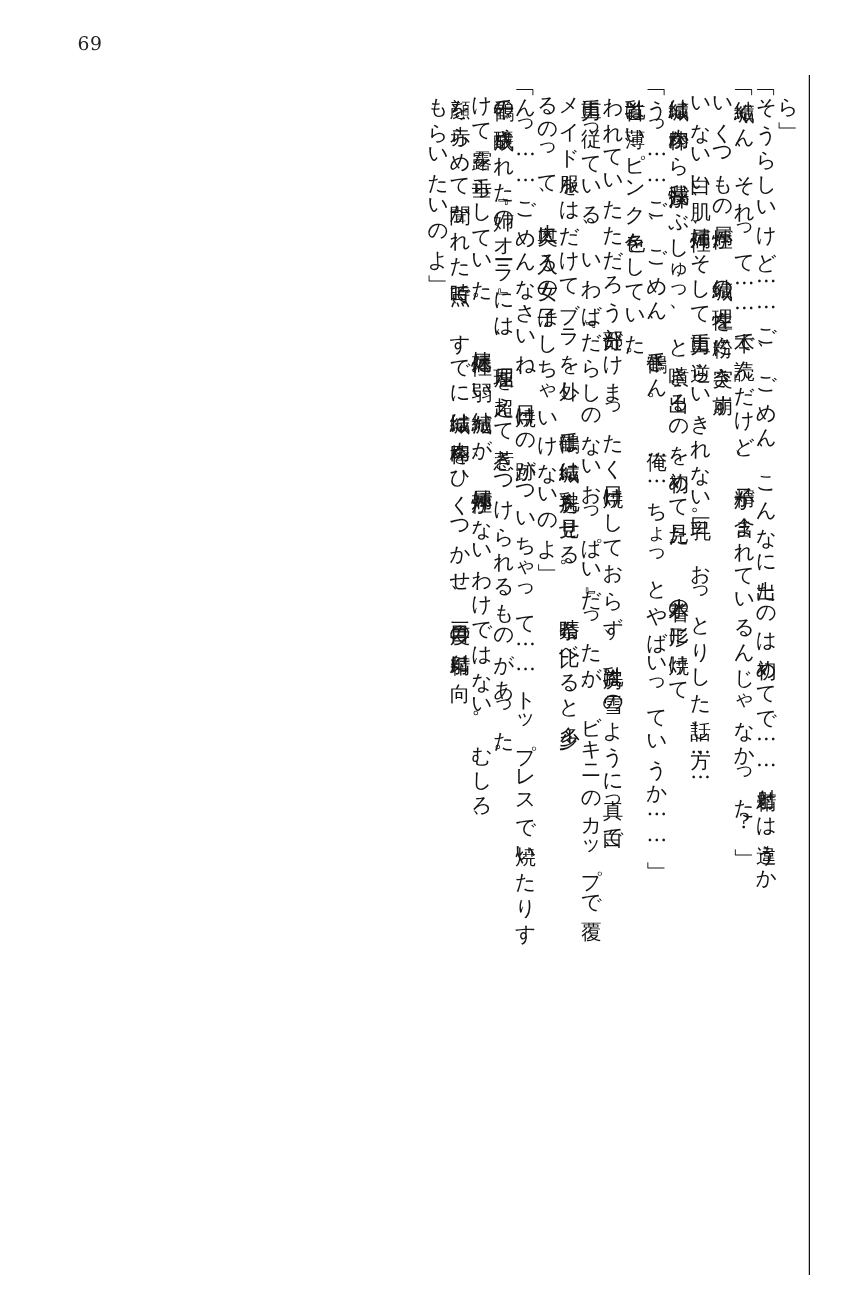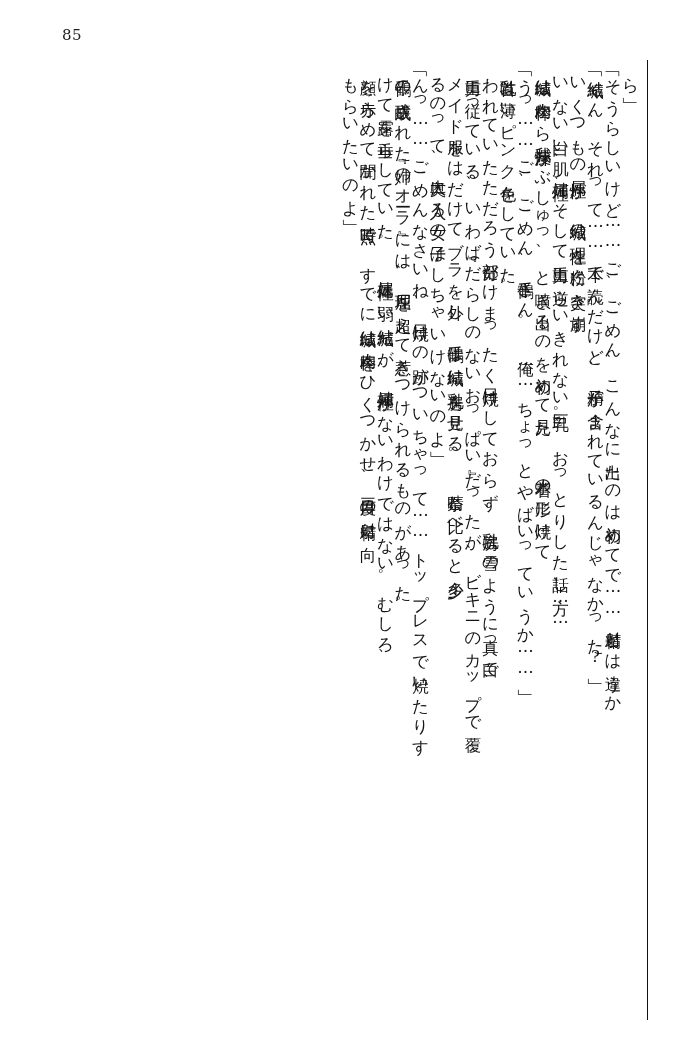--- a/index.html
+++ b/index.html
@@ -61,21 +61,21 @@
     white-space: pre-wrap;
     font-family: "DejaVu Serif", "Liberation Serif", serif;
     color: #141414;
   }
 </style>
 </head>
 <body>
 
 <div class="page">
 
-  <div class="page-number">85</div>
+  <div class="page-number">69</div>
 
   <div class="frame-line"></div>
 
   <div class="text-block">
     <div class="col">もらいたいのよ」</div>
     <div class="col">顔を赤らめて聞かれた時点で、すでに結城は肉棒をひくつかせ、三度目の射精に向</div>
     <div class="col">けて露を垂らしていた。　妹属性に弱い結城だが、姉属性がないわけではない。むしろ、</div>
     <div class="col">千鶴の醸成された『姉のオーラ』には、理屈を超えて惹きつけられるものがあった。</div>
     <div class="col">「んっ……ごめんなさいね、日焼けの跡がついちゃって……トップレスで焼いたりす</div>
     <div class="col">るのって、大奥に入る女の子はしちゃいけないのよ」</div>

